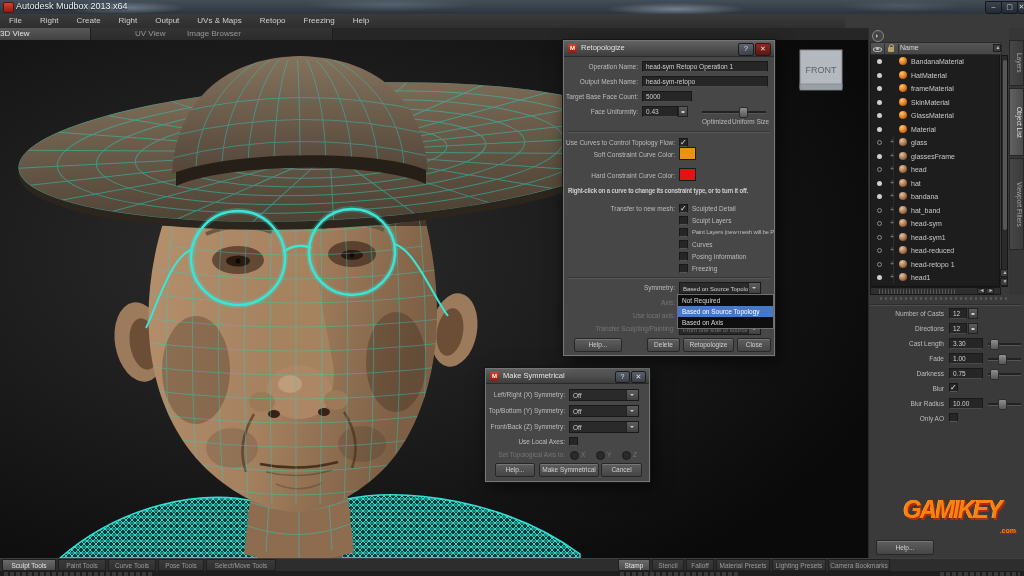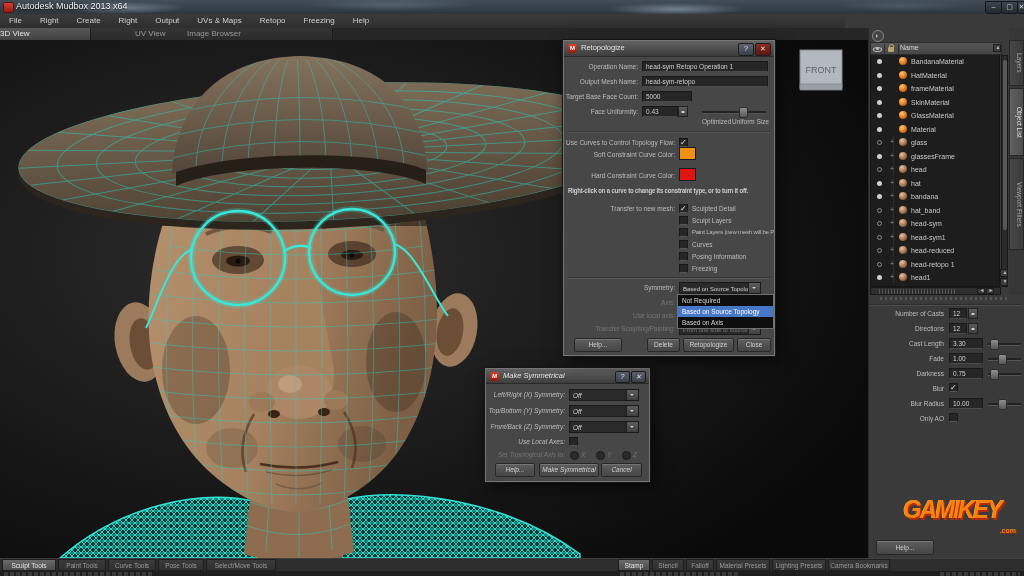--- a/index.html
+++ b/index.html
@@ -392,21 +392,21 @@
     <div class="combo dis" style="left:115px;top:282px;width:82px;z-index:5;">
       <span class="cv" style="font-size:6px;top:1px;">From one side of source</span>
       <span class="arr"></span>
     </div>
     <div class="btn" style="left:10px;top:297px;width:46px;height:12px;line-height:12px;">Help...</div>
     <div class="btn" style="left:83px;top:297px;width:31px;height:12px;line-height:12px;">Delete</div>
     <div class="btn" style="left:119px;top:297px;width:49px;height:12px;line-height:12px;">Retopologize</div>
     <div class="btn" style="left:173px;top:297px;width:32px;height:12px;line-height:12px;">Close</div>
   </div>
 
-  <div class="dialog" style="left:485px;top:368px;width:163px;height:112px;z-index:9;font-style:italic;">
+  <div class="dialog" style="left:485px;top:368px;width:163px;height:112px;z-index:9;">
     <div class="dlg-title" style="height:14px;">
       <div class="dlg-ico">M</div>
       <div class="ttl">Make Symmetrical</div>
       <div class="tbtn" style="right:19px;width:13px;height:10px;">?</div>
       <div class="tbtn" style="right:3px;width:13px;height:10px;">✕</div>
     </div>
     <div class="lbl r abs" style="left:0;top:22px;width:79px;">Left/Right (X) Symmetry:</div>
     <div class="combo" style="left:83px;top:20px;width:70px;">
       <span class="cv" style="top:1px;">Off</span>
         <span class="arr"></span>

